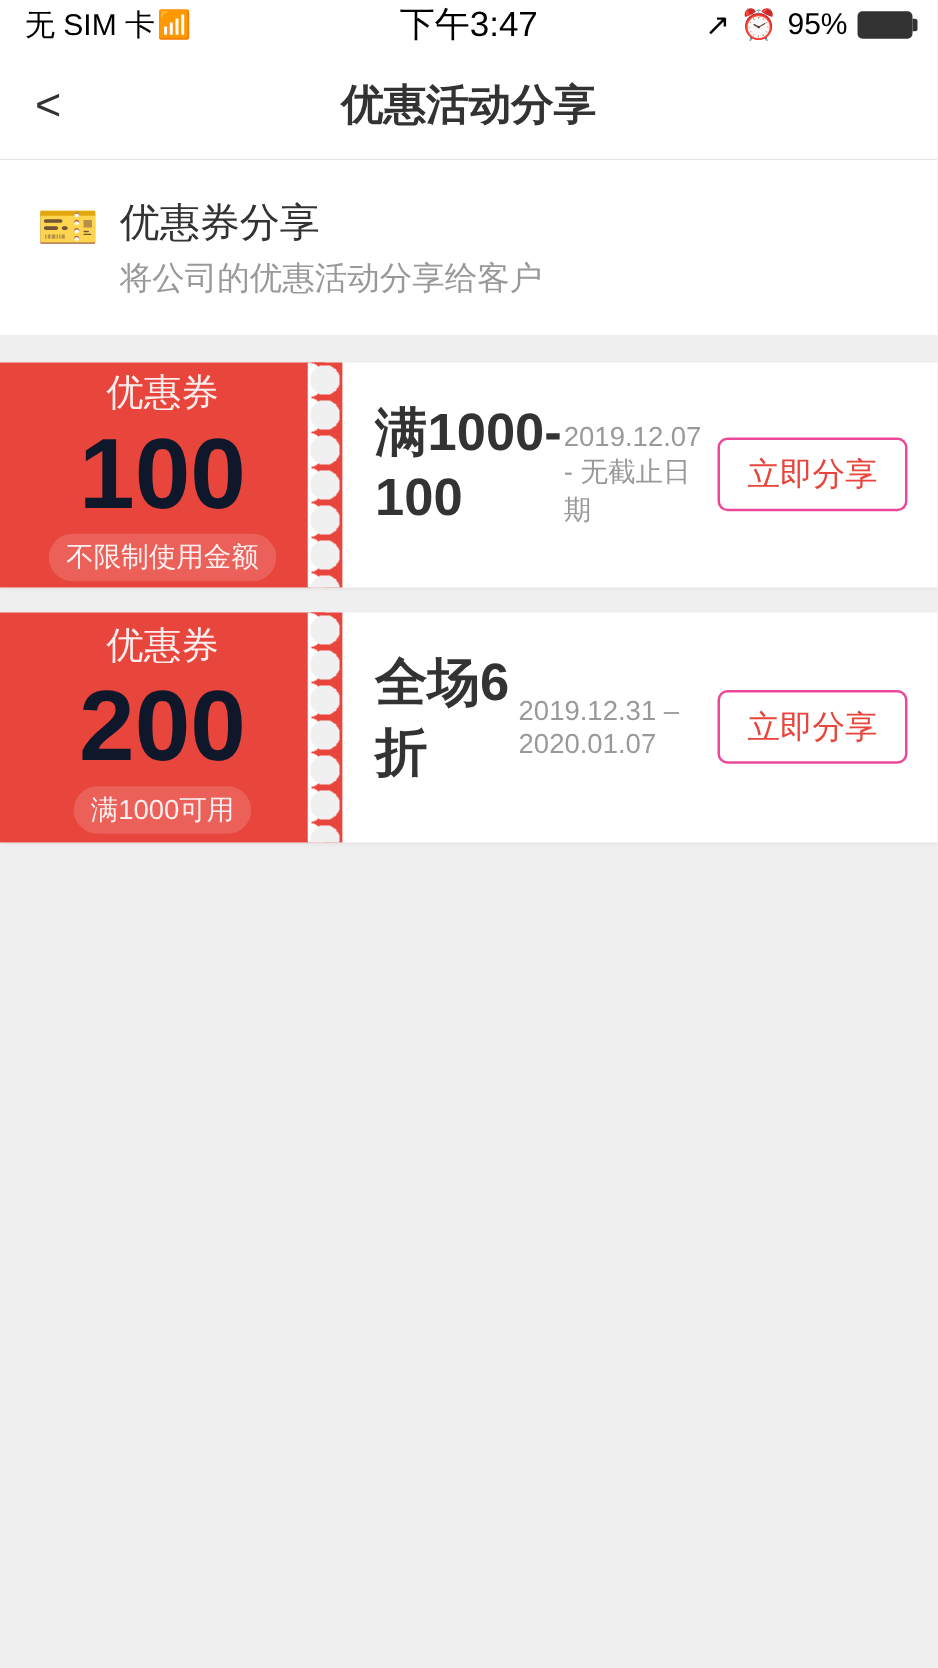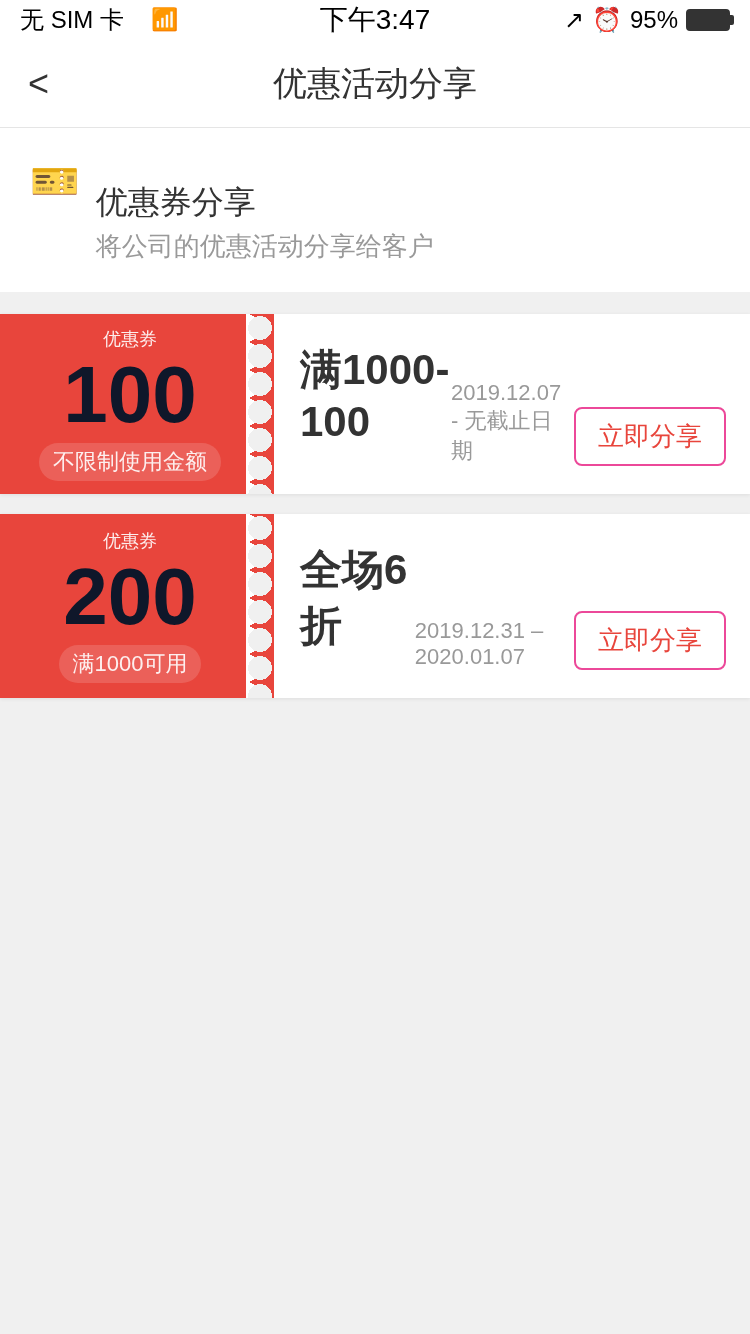--- a/index.html
+++ b/index.html
@@ -20,21 +20,21 @@
       display: flex;
       align-items: center;
       justify-content: space-between;
       padding: 0 20px;
       font-size: 26px;
       font-weight: 500;
     }
     .status-left {
       display: flex;
       align-items: center;
-      gap: 27px;
+      gap: 2px;
       font-size: 24px;
     }
     .status-center {
       font-size: 28px;
       font-weight: 500;
       position: absolute;
       left: 50%;
       transform: translateX(-50%);
     }
     .status-right {
@@ -80,21 +80,21 @@
     }
     .nav-back {
       position: absolute;
       left: 28px;
       font-size: 36px;
       color: #333;
       cursor: pointer;
     }
     .nav-title {
       font-size: 34px;
-      font-weight: 400;
+      font-weight: 700;
       color: #333;
     }
 
     
     .section-header {
       background: #fff;
       padding: 28px 30px;
       display: flex;
       align-items: flex-start;
       gap: 16px;
@@ -103,21 +103,20 @@
     .section-icon {
       font-size: 40px;
       margin-top: 2px;
     }
     .section-text-block {}
     .section-title {
       font-size: 32px;
       font-weight: 500;
       color: #333;
       line-height: 1.4;
-      margin-top: 24px;
     }
     .section-subtitle {
       font-size: 26px;
       color: #999;
       margin-top: 4px;
     }
 
     
     .content {
       background: #f0f0f0;
@@ -178,21 +177,21 @@
       top: 0;
       bottom: 0;
       width: 28px;
       background-image: radial-gradient(circle at 14px 14px, #f0f0f0 12px, transparent 12px);
       background-size: 28px 28px;
       background-repeat: repeat-y;
       z-index: 3;
     }
 
     .coupon-label {
-      font-size: 18px;
+      font-size: 30px;
       color: rgba(255,255,255,0.9);
       margin-bottom: 4px;
     }
     .coupon-amount {
       font-size: 80px;
       font-weight: bold;
       color: #0f172a;
       line-height: 1;
     }
     .coupon-condition {
@@ -213,21 +212,21 @@
       justify-content: space-between;
     }
     .coupon-name {
       font-size: 42px;
       font-weight: bold;
       color: #333;
       margin-bottom: 16px;
     }
     .coupon-bottom-row {
       display: flex;
-      align-items: flex-end;
+      align-items: center;
       justify-content: space-between;
       gap: 8px;
     }
     .coupon-date {
       font-size: 22px;
       color: #999;
       flex: 1;
     }
     .share-btn {
       border: 2px solid #ec4899;

